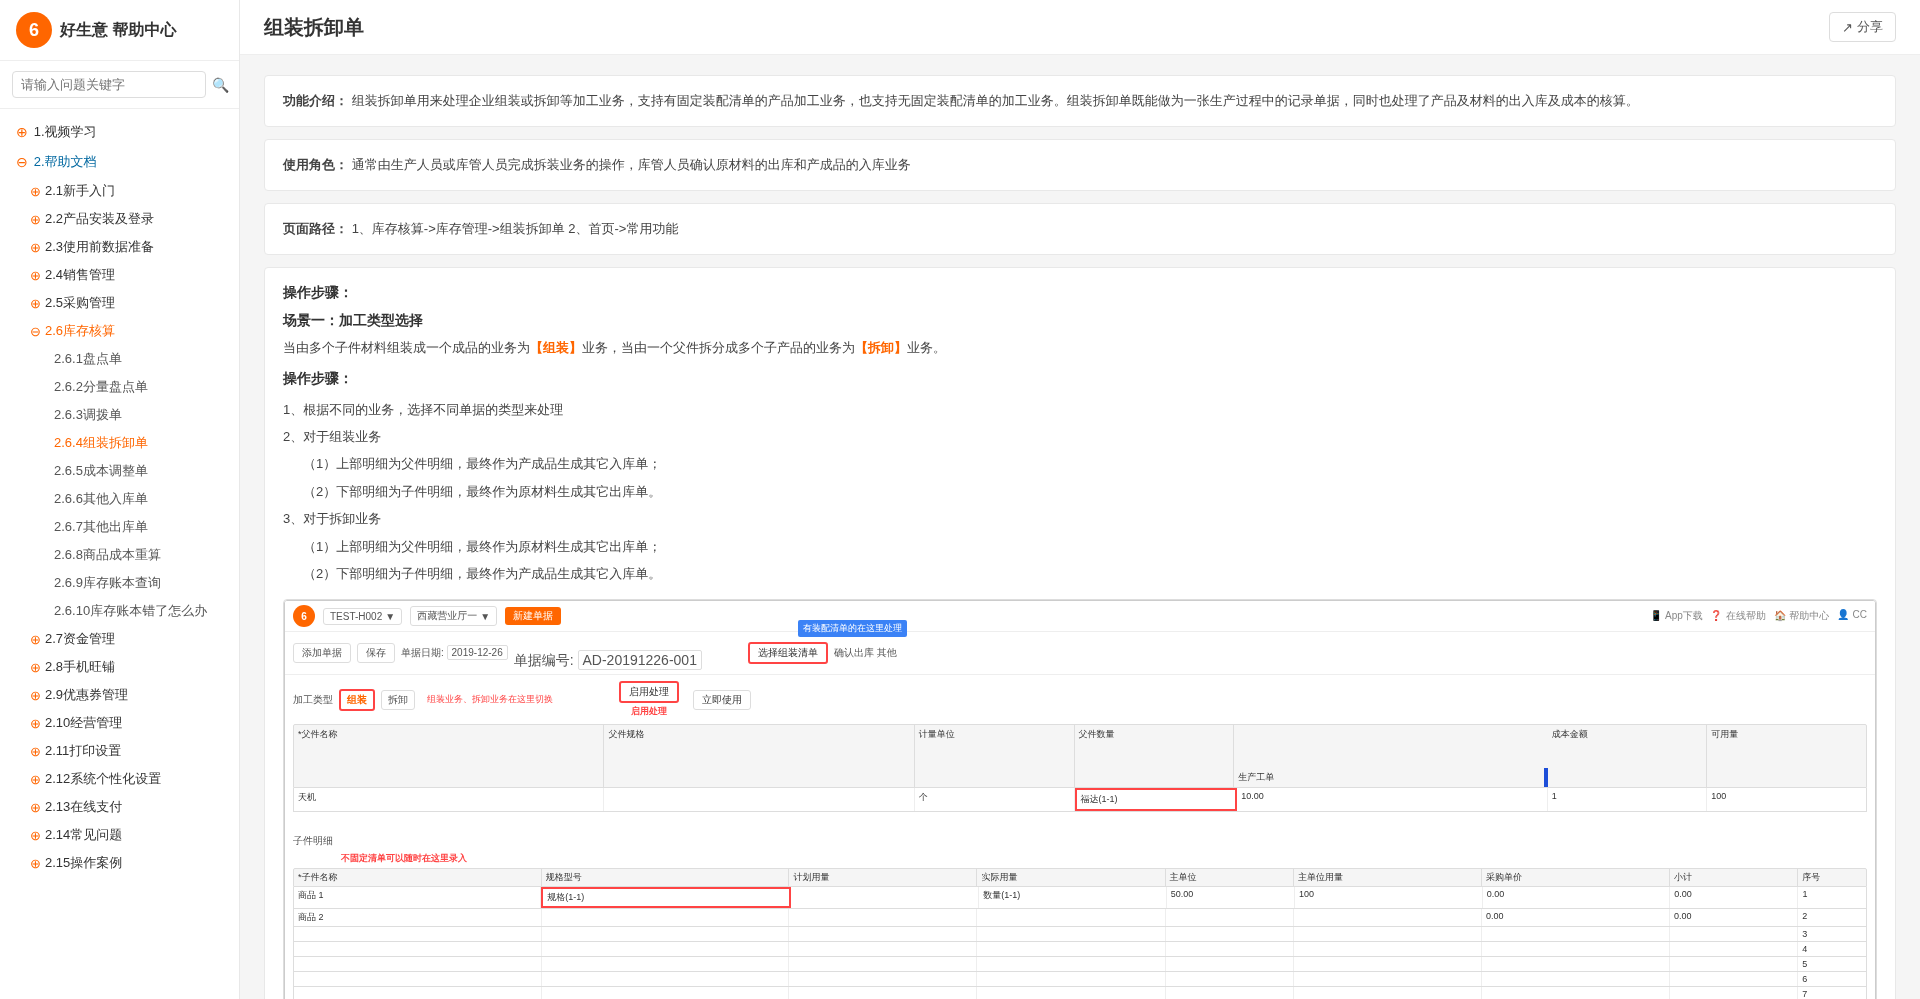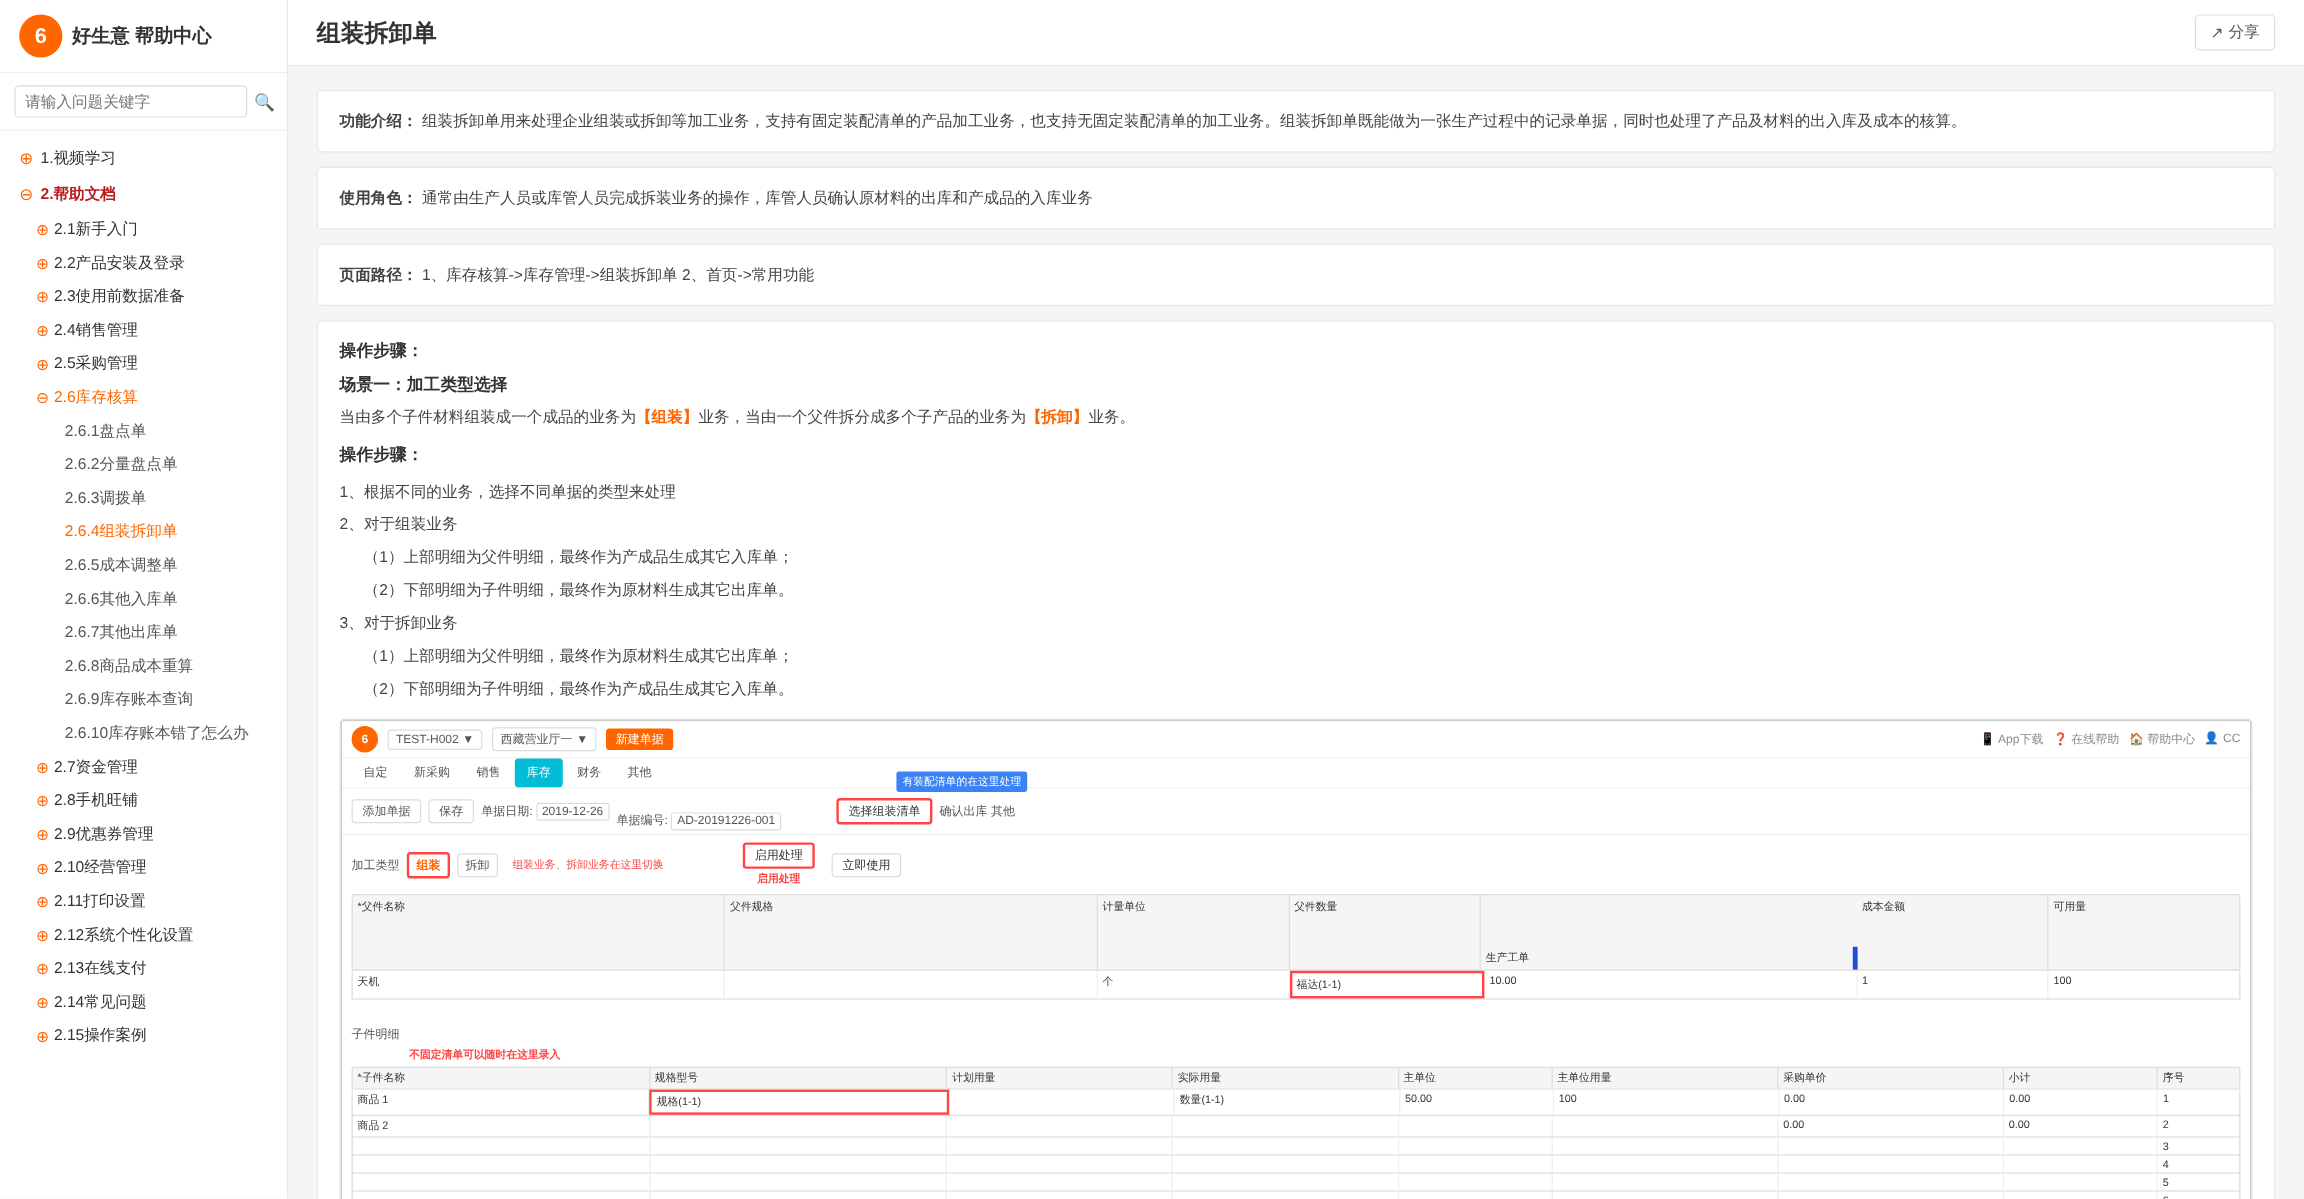--- a/index.html
+++ b/index.html
@@ -268,21 +268,21 @@
   </div>
   <div id="nav-tree">
 
     <div class="nav-category">
       <span class="plus-icon">⊕</span>
       <span>1.视频学习</span>
     </div>
 
     <div class="nav-category">
       <span class="minus-icon" style="color:#f60;">⊖</span>
-      <span style="color:#b91c1c;font-weight:bold;">2.帮助文档</span>
+      <span style="color:#0369a1;">2.帮助文档</span>
     </div>
     <div class="nav-sub">
       <div class="nav-sub-category">
         <span class="plus-icon">⊕</span>
         <span>2.1新手入门</span>
       </div>
       <div class="nav-sub-category">
         <span class="plus-icon">⊕</span>
         <span>2.2产品安装及登录</span>
       </div>
@@ -412,36 +412,28 @@
             </div>
             <div style="background:#f60;color:#fff;padding:2px 8px;border-radius:3px;font-size:10px;">新建单据</div>
             <div class="app-icons-right">
               <span>📱 App下载</span>
               <span>❓ 在线帮助</span>
               <span>🏠 帮助中心</span>
               <span>👤 CC</span>
             </div>
           </div>
 
-          <div class="app-nav">
-            <div class="app-nav-item">自定</div>
-            <div class="app-nav-item">新采购</div>
-            <div class="app-nav-item">销售</div>
-            <div class="app-nav-item active">库存</div>
-            <div class="app-nav-item">财务</div>
-            <div class="app-nav-item">其他</div>
-          </div>
 
           <div style="background:#fff;border-bottom:1px solid #eee;padding:4px 8px;display:flex;align-items:center;gap:6px;flex-wrap:wrap;">
             <div style="border:1px solid #ddd;border-radius:3px;padding:2px 8px;font-size:10px;color:#555;">添加单据</div>
             <div style="border:1px solid #ddd;border-radius:3px;padding:2px 8px;font-size:10px;color:#555;">保存</div>
             <div style="font-size:10px;color:#555;">
               单据日期: <span style="border:1px solid #ddd;padding:1px 4px;border-radius:2px;">2019-12-26</span>
             </div>
-            <div style="font-size:10px;color:#555;margin-top:16px;">
+            <div style="font-size:14px;color:#555;margin-top:16px;">
               单据编号: <span style="border:1px solid #ddd;padding:1px 4px;border-radius:2px;">AD-20191226-001</span>
             </div>
 
             <div style="position:relative;margin-left:40px;display:flex;align-items:center;gap:4px;">
               <div style="border:2px solid #ff4444;border-radius:3px;padding:2px 8px;font-size:10px;background:#fff;">选择组装清单</div>
               <div style="position:absolute;top:-22px;left:50px;background:#3b82f6;color:#fff;font-size:9px;padding:2px 5px;border-radius:2px;white-space:nowrap;">有装配清单的在这里处理</div>
             </div>
             <div style="font-size:10px;color:#555;">确认出库 其他</div>
           </div>
 

